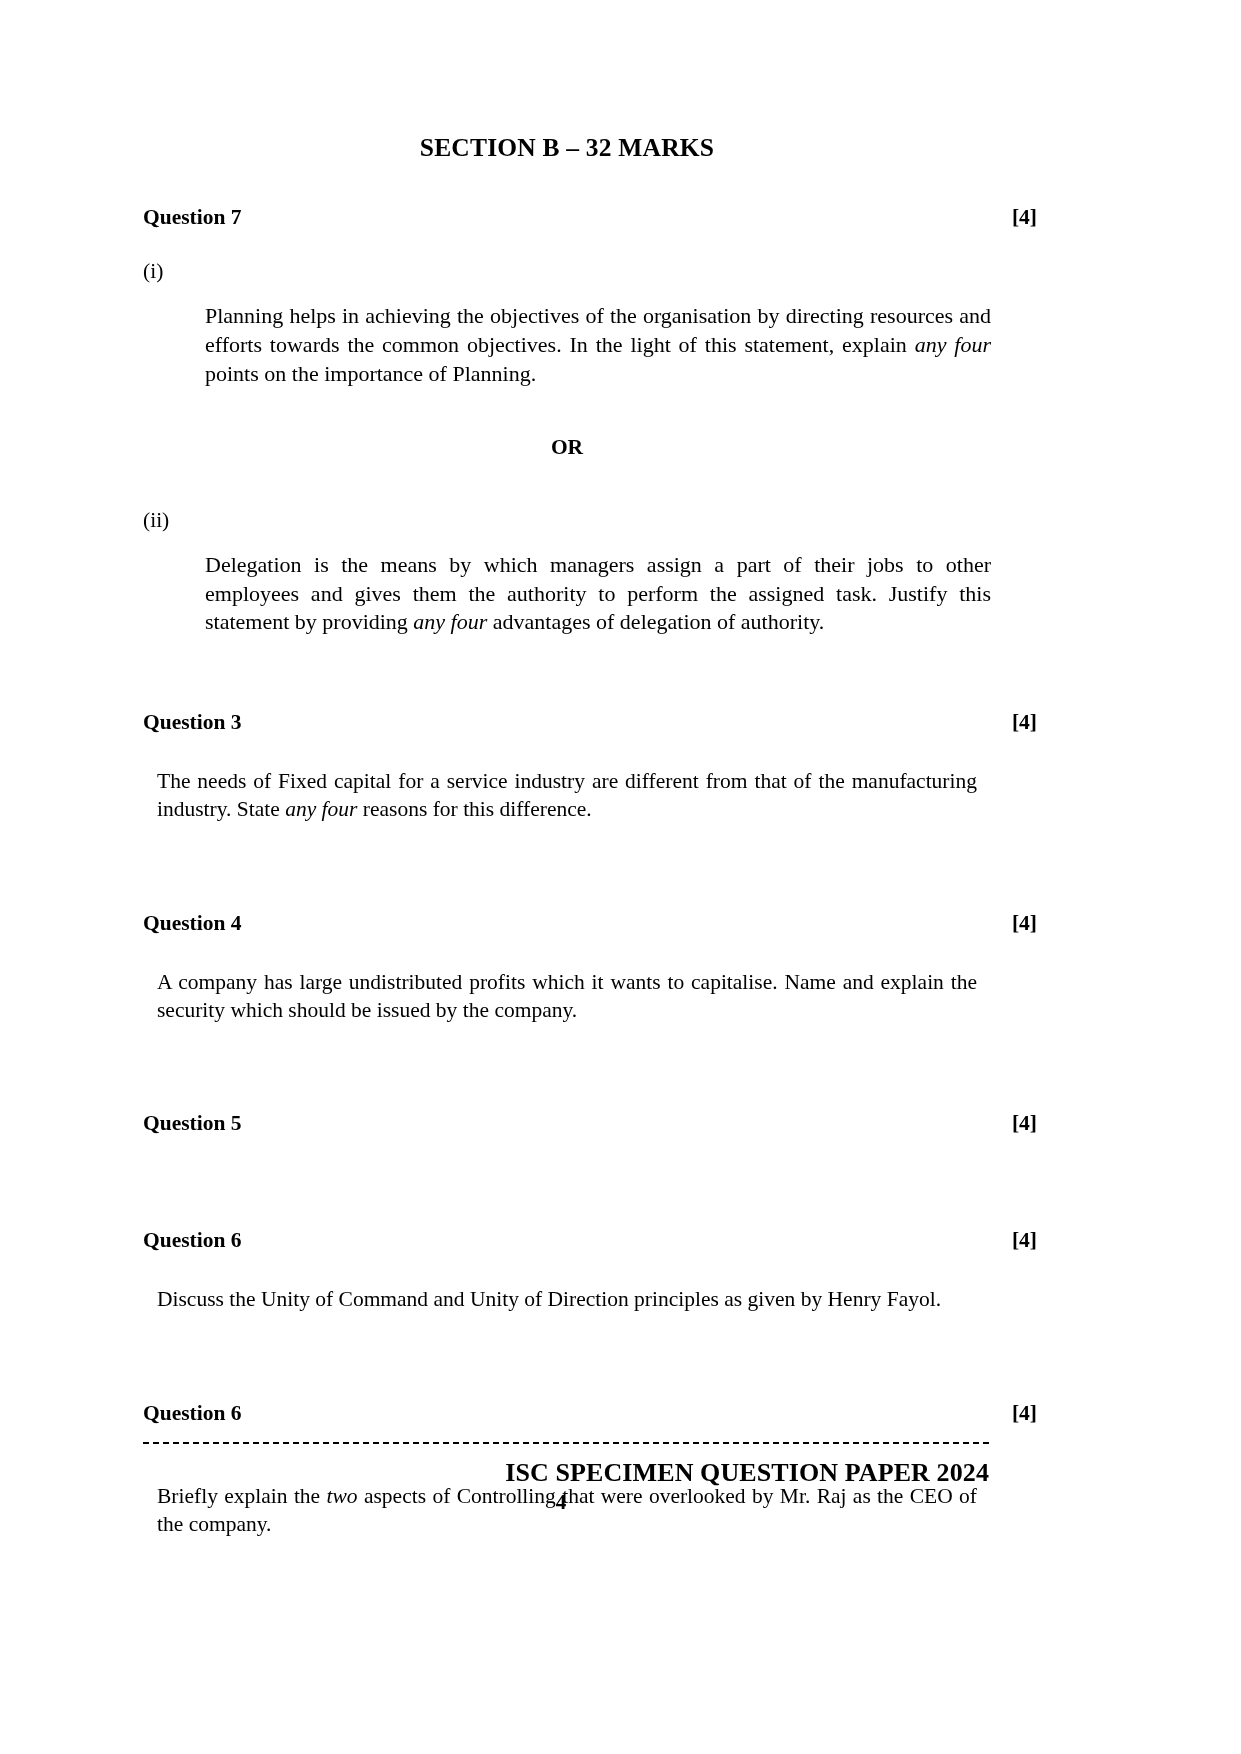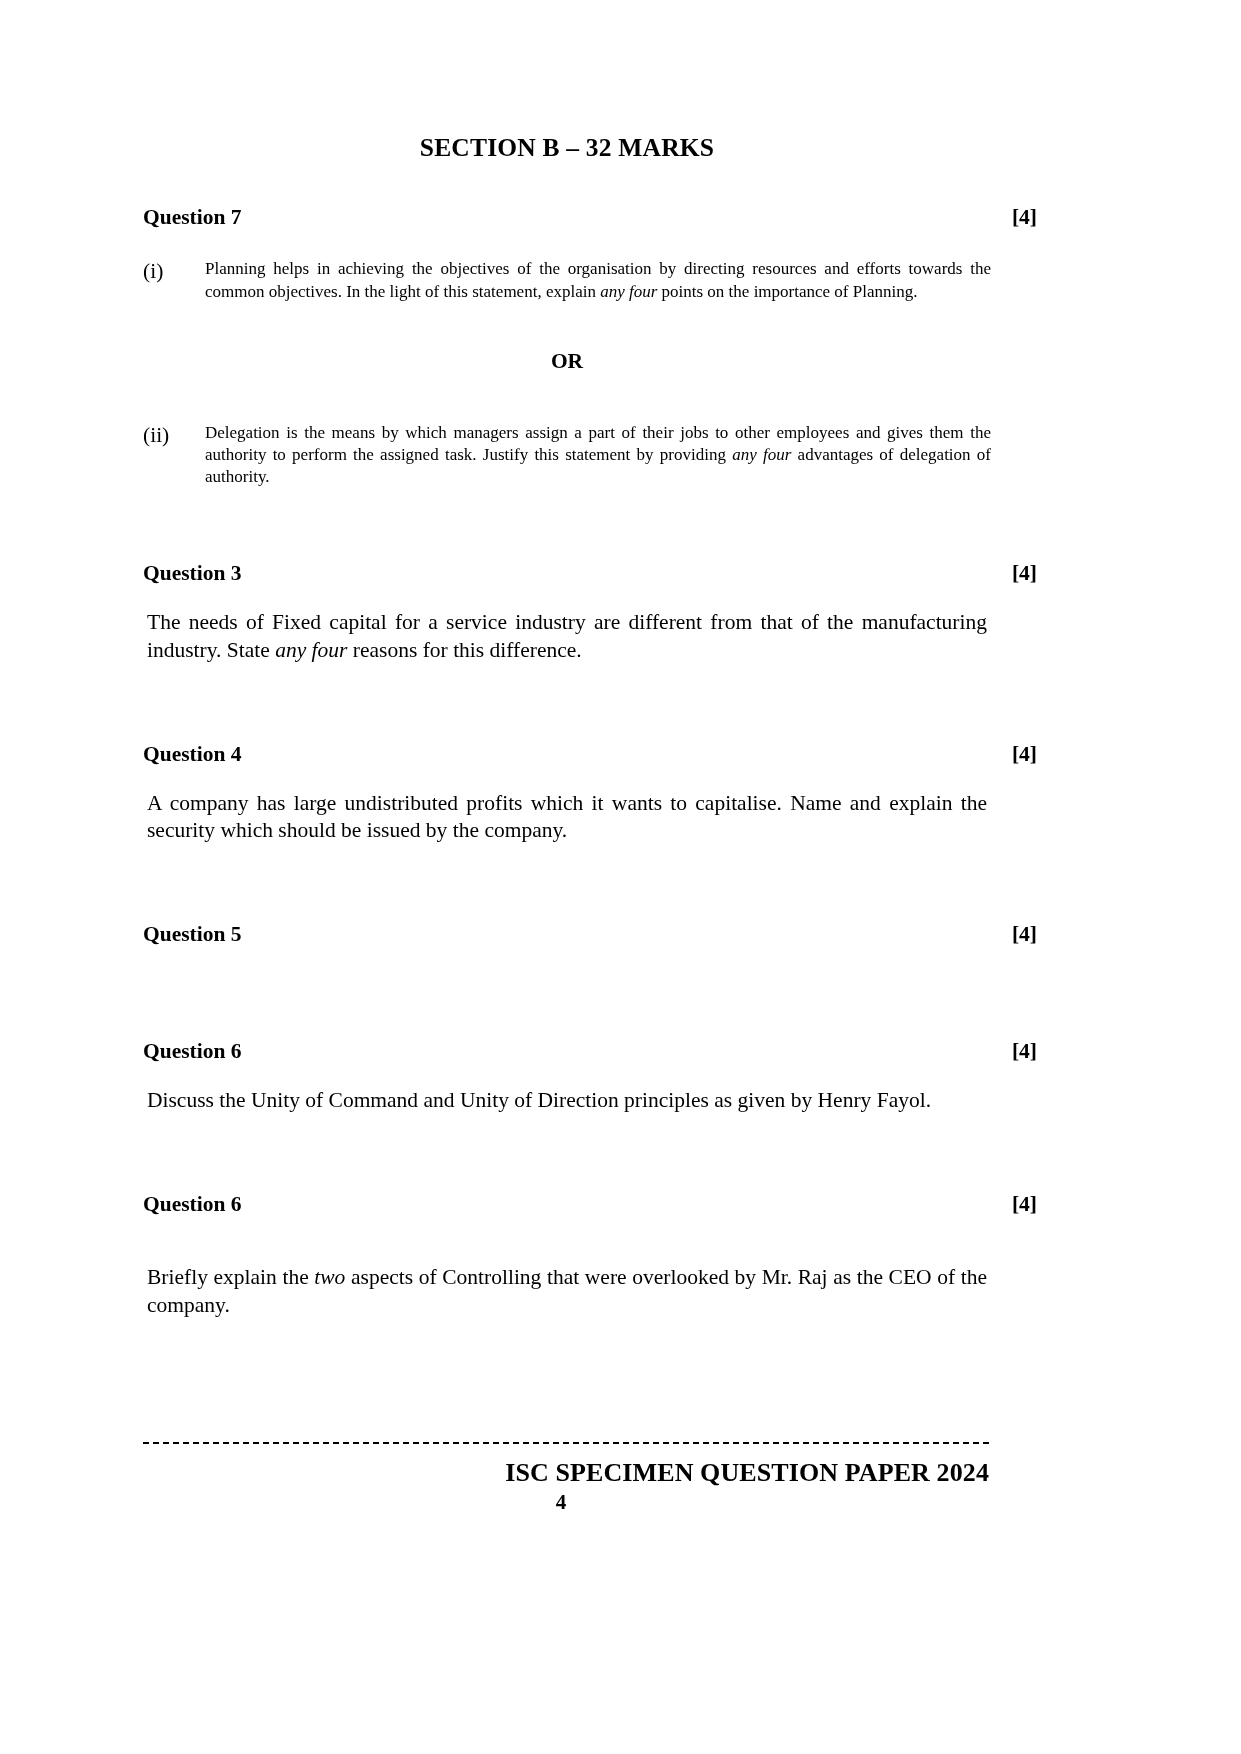--- a/index.html
+++ b/index.html
@@ -62,40 +62,41 @@
   .q-header .q-marks {
     margin-right: -46px;
   }
 
   
   p.body {
     font-size: 21.5px;
     line-height: 1.30;
     text-align: justify;
     text-justify: inter-word;
-    margin: 4px;
+    margin: 14px;
   }
   .ital { font-style: italic; }
 
   
   .subpart {
     display: flex;
     align-items: flex-start;
   }
   .subpart .marker {
     flex: 0 0 62px;
     font-size: 21.5px;
     line-height: 1.30;
   }
   .subpart .sub-text {
     flex: 1 1 auto;
-    font-size: 17px;
+    font-size: 22px;
     line-height: 1.30;
     text-align: justify;
     text-justify: inter-word;
+    margin-top: 44px;
   }
   .or-line {
     text-align: center;
     font-weight: bold;
     font-size: 21.5px;
     line-height: 1.3;
   }
 
   
   .sp-18 { height: 18px; }

